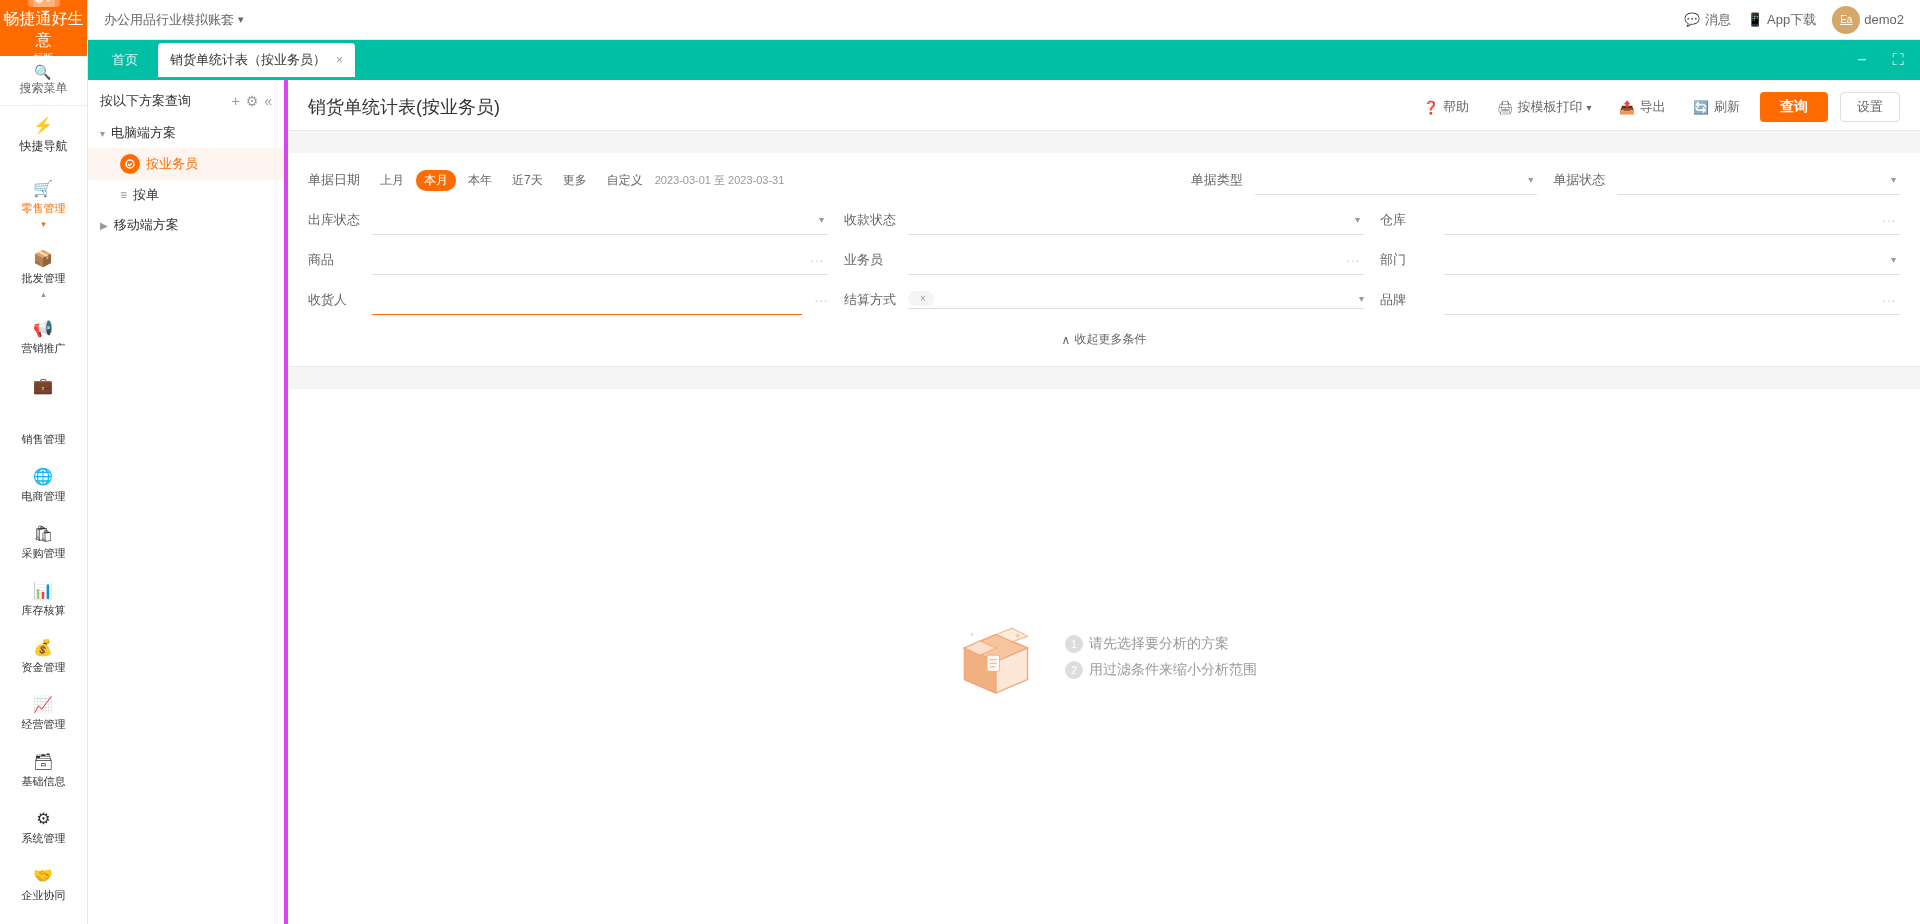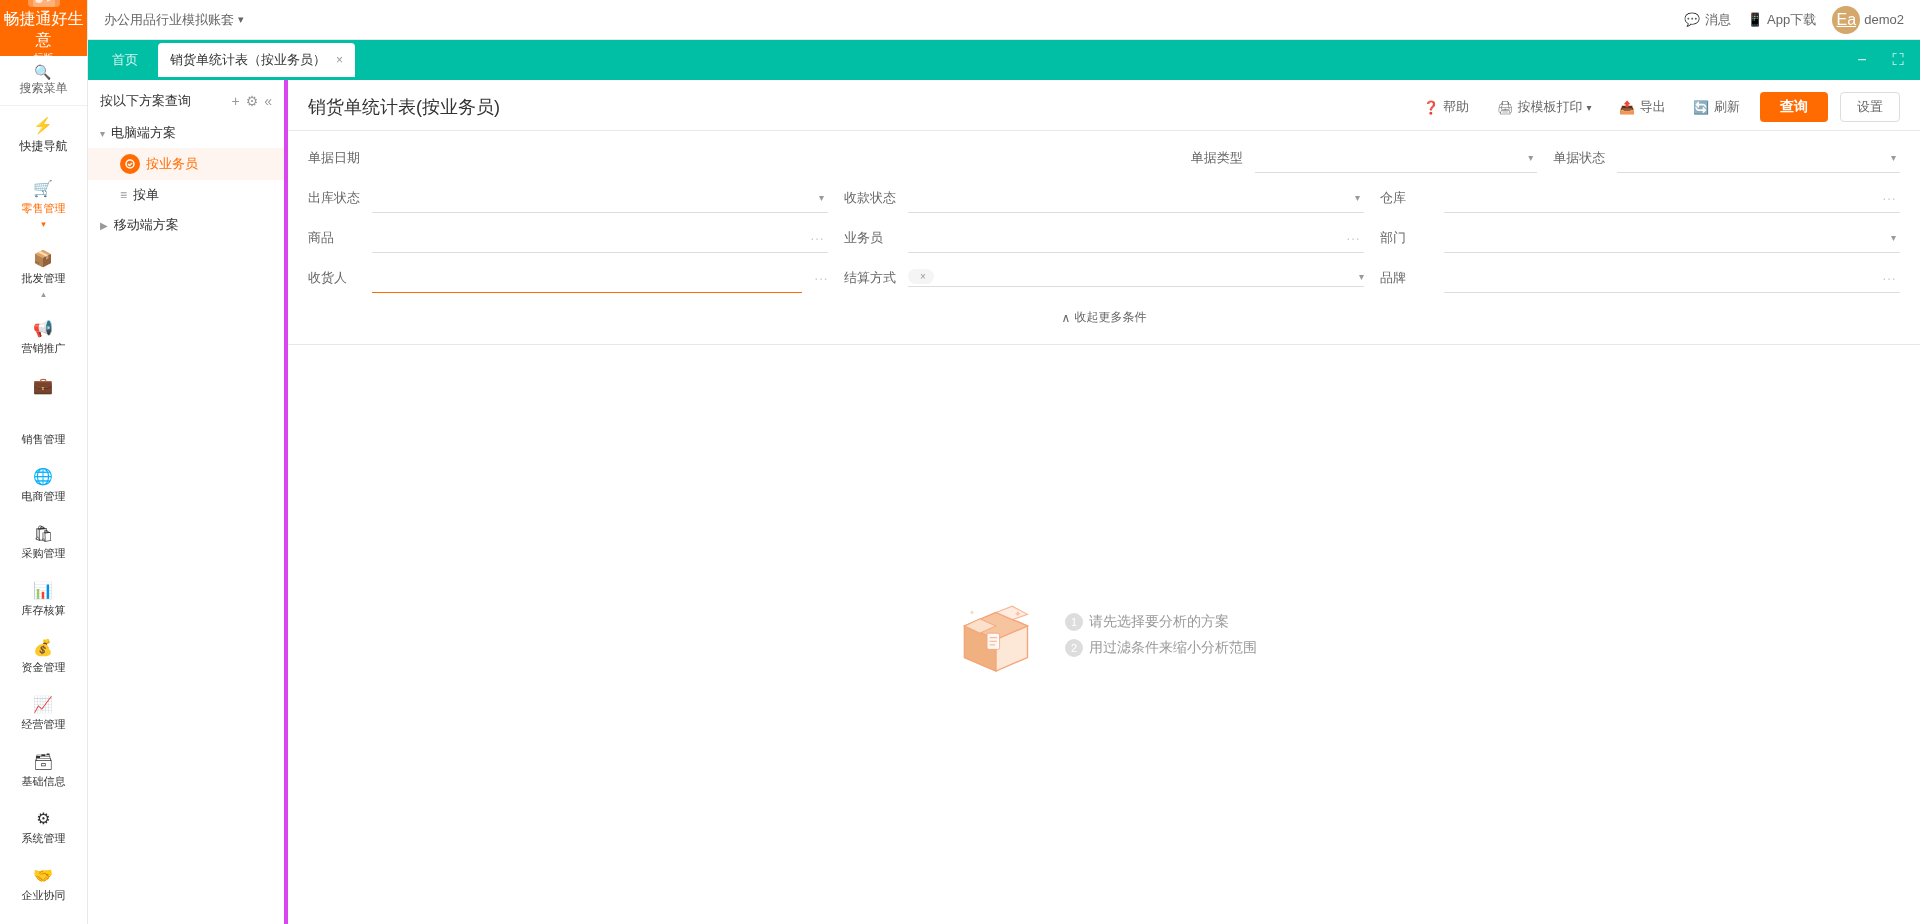--- a/index.html
+++ b/index.html
@@ -112,21 +112,21 @@
     }
     .user-avatar {
       width: 28px;
       height: 28px;
       border-radius: 50%;
       background: #d4a76a;
       display: flex;
       align-items: center;
       justify-content: center;
       color: white;
-      font-size: 16px;
+      font-size: 10px;
       text-decoration: underline;
     }
 
     
     .tab-bar {
       height: 40px;
       background: #00bfa5;
       display: flex;
       align-items: center;
       padding: 0 8px;
@@ -259,20 +259,21 @@
       color: #333;
       cursor: pointer;
     }
 
     
     .right-content {
       flex: 1;
       display: flex;
       flex-direction: column;
       overflow: hidden;
+      gap: 22px;
     }
 
     
     .page-header {
       padding: 12px 20px 8px;
       background: #fff;
       border-bottom: 1px solid #e8e8e8;
       display: flex;
       align-items: center;
       justify-content: space-between;
@@ -672,20 +673,29 @@
           <button class="btn-query">查询</button>
           <button class="btn-settings">设置</button>
         </div>
       </div>
 
       <div class="filter-area">
 
         <div class="filter-row">
           <div class="filter-item" style="flex:2.5;">
             <span class="filter-label">单据日期</span>
+            <div class="date-options">
+              <span class="date-pill">上月</span>
+              <span class="date-pill active">本月</span>
+              <span class="date-pill">本年</span>
+              <span class="date-pill">近7天</span>
+              <span class="date-pill">更多</span>
+              <span class="date-pill">自定义</span>
+              <span class="date-range">2023-03-01 至 2023-03-31</span>
+            </div>
           </div>
           <div class="filter-item">
             <span class="filter-label">单据类型</span>
             <div class="filter-select-box">
               <span></span>
               <span class="select-arrow">▾</span>
             </div>
           </div>
           <div class="filter-item">
             <span class="filter-label">单据状态</span>

